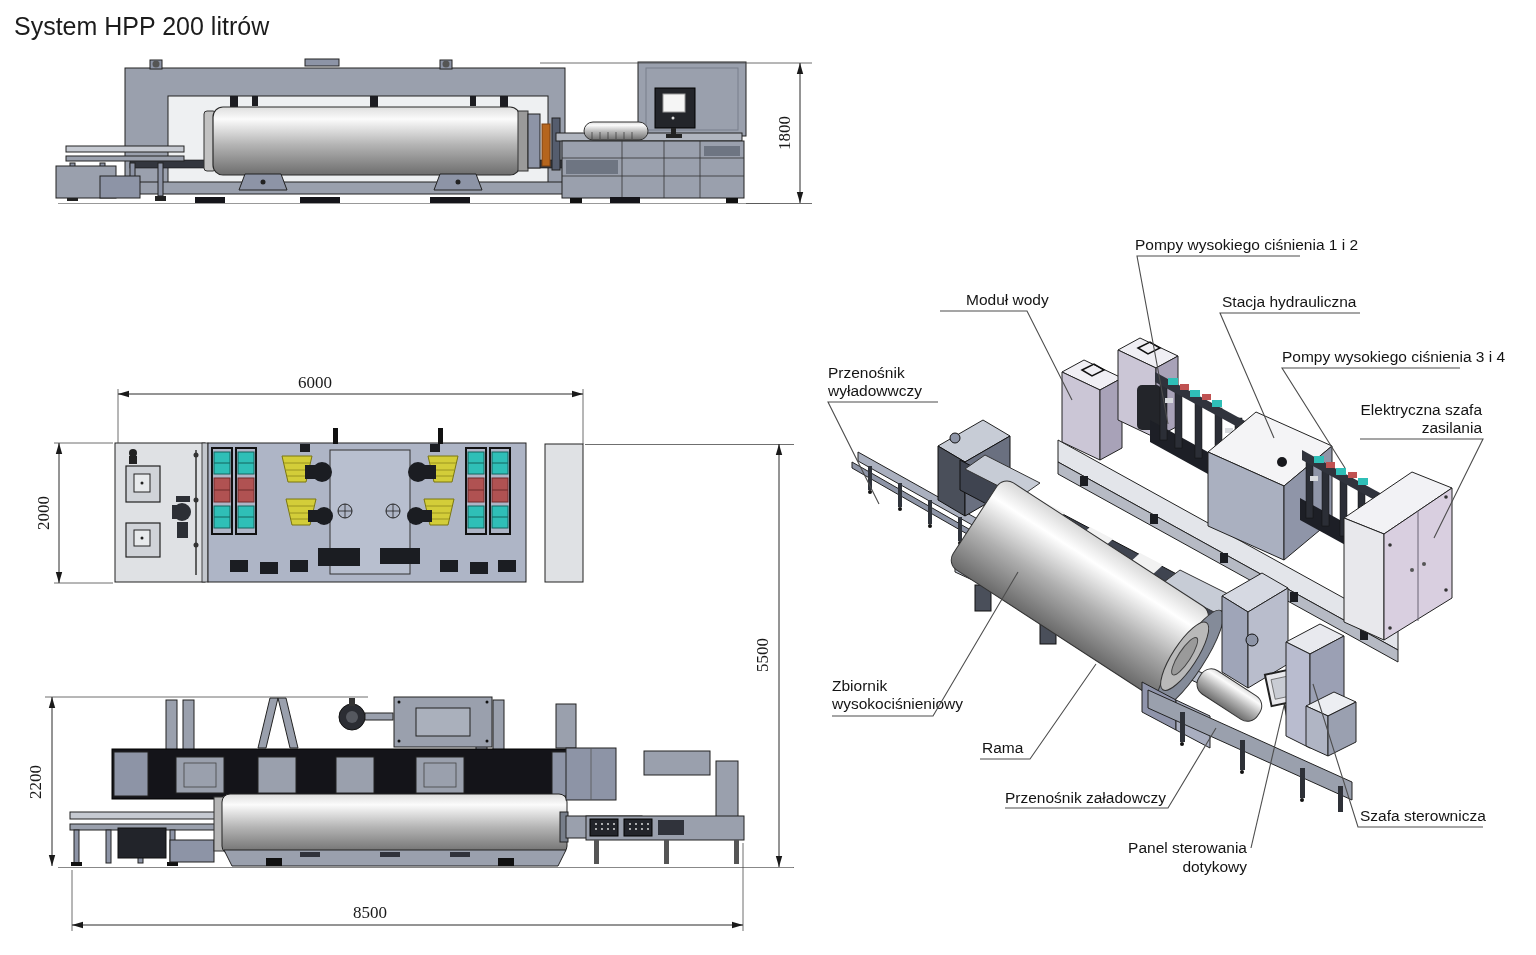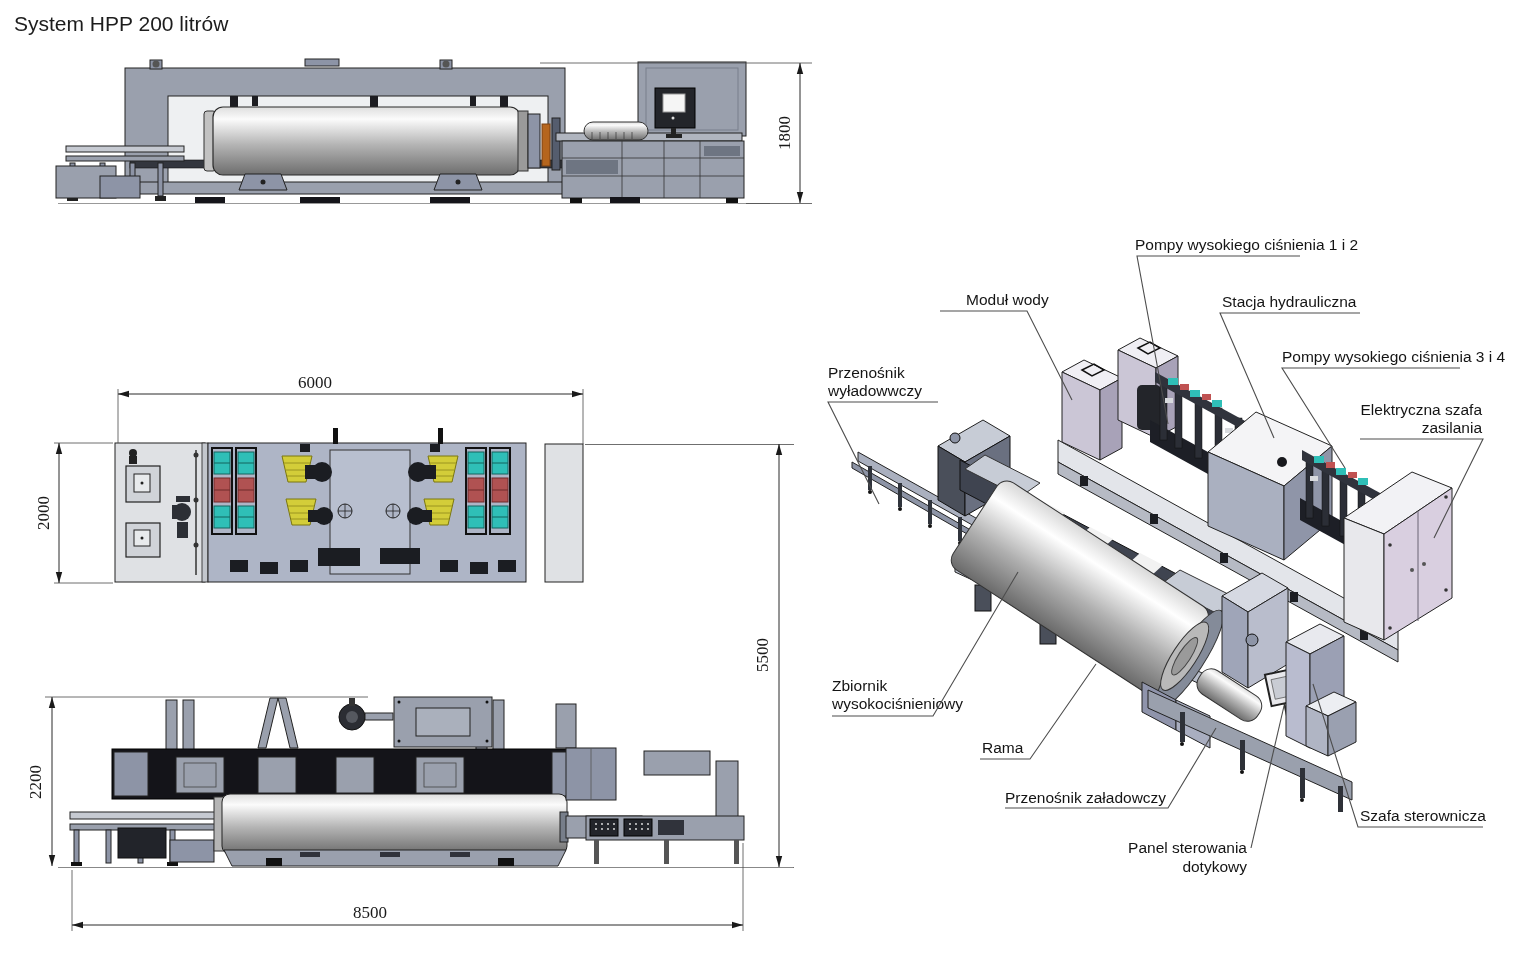--- a/index.html
+++ b/index.html
@@ -1,18 +1,18 @@
 <!DOCTYPE html>
 <html><head>
 <meta charset="utf-8">
 <style>
   html,body{margin:0;padding:0;background:#ffffff;}
   #canvas{position:relative;width:1536px;height:955px;background:#ffffff;overflow:hidden;}
   #page-title{position:absolute;left:14px;top:12px;font-family:"Liberation Sans",sans-serif;
-              font-size:21px;color:#1c1c1c;}
+              font-size:25px;color:#1c1c1c;}
   svg{position:absolute;left:0;top:0;}
   .dimtxt{font-family:"Liberation Serif",serif;font-size:17px;fill:#1a1a1a;}
   .lbl{font-family:"Liberation Sans",sans-serif;font-size:15.5px;fill:#141414;}
   .dimline{stroke:#2a2a2a;stroke-width:1;fill:none;}
   .extline{stroke:#4a4a4a;stroke-width:0.8;fill:none;}
   .leader{stroke:#4d4d4d;stroke-width:1.1;fill:none;}
   .oln{stroke:#222222;stroke-width:1;}
   .thin{stroke:#333333;stroke-width:0.7;fill:none;}
 </style>
 </head>

